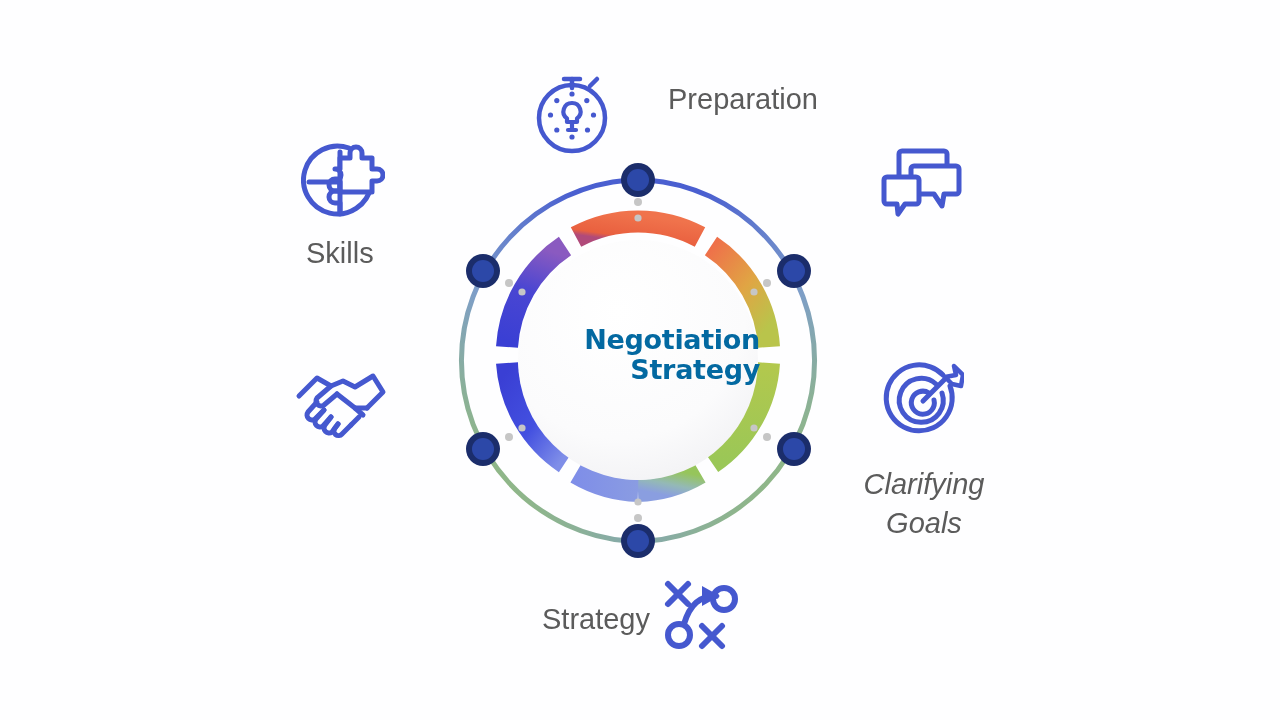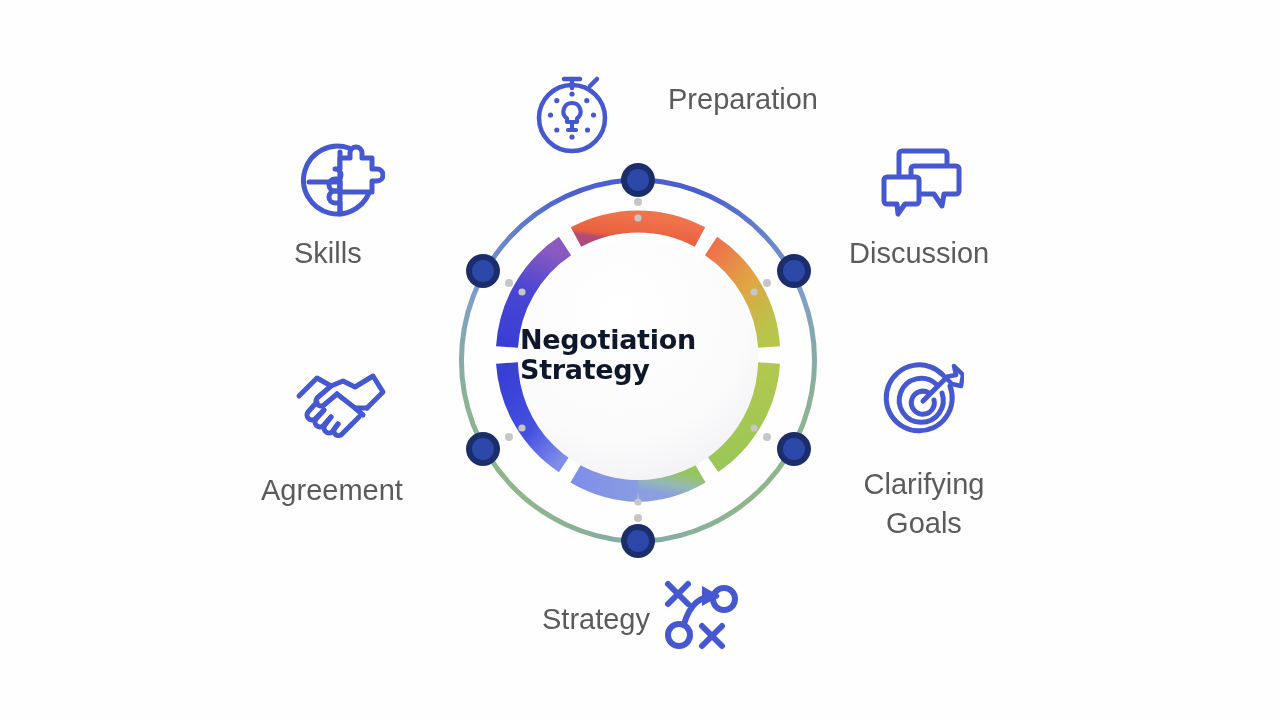--- a/index.html
+++ b/index.html
@@ -25,44 +25,44 @@
     position: absolute;
     left: 0; top: 0;
     width: 1280px;
     height: 720px;
   }
   .center-label {
     position: absolute;
     left: 520px;
     top: 325px;
     width: 240px;
-    text-align: left;
+    text-align: right;
     font-family: "DejaVu Sans", sans-serif;
     font-weight: bold;
     font-size: 27px;
     line-height: 1.12;
     letter-spacing: -0.3px;
-    color: #0f172a;
+    color: #0369a1;
     pointer-events: none;
   }
   .node-label {
     position: absolute;
     font-family: "Liberation Sans", sans-serif;
     font-size: 29px;
     color: #5b5b5b;
     white-space: pre-line;
     line-height: 1.35;
   }
   .icon-box { position: absolute; }
   .lbl-preparation { left: 640px; top: 80px; margin-left: 28px; }
   .lbl-discussion  { left: 849px; top: 234px; }
-  .lbl-goals       { left: 858px; top: 465px; text-align: center; width: 132px; }
+  .lbl-goals       { left: 858px; top: 465px; text-align: center; width: 132px; font-style: italic; }
   .lbl-strategy    { left: 542px; top: 600px; }
   .lbl-agreement   { left: 261px; top: 471px; }
-  .lbl-skills      { left: 294px; top: 234px; text-align: right; }
+  .lbl-skills      { left: 306px; top: 234px; text-align: right; }
 
   .ic-preparation { left: 528px; top: 64px; }
   .ic-discussion  { left: 880px; top: 144px; }
   .ic-goals       { left: 882px; top: 360px; }
   .ic-strategy    { left: 662px; top: 578px; }
   .ic-agreement   { left: 293px; top: 368px; }
   .ic-skills      { left: 301px; top: 138px; }
 </style>
 </head>
 <body>
@@ -305,20 +305,18 @@
         <path d="M8 44 L 39 44"></path>
         <path d="M39 44 L 70 44"></path>
         <path d="M39 20 h10 v-5 a6 6 0 0 1 12 0 v5 h10 v11 h5 a6 6 0 0 1 0 12 h-5 v11 h-32 v-11 h-5 a6 6 0 0 0 0 -12 h5 Z" fill="#ffffff"></path>
         <path d="M39 44 v9 h-5 a6 6 0 0 0 0 12 h5 v9"></path>
         <path d="M39 53 h-5 a6 6 0 0 1 0 -12 h5"></path>
       </g>
     </svg>
   </div>
 
   <div class="node-label lbl-preparation">Preparation</div>
-  <div class="node-label lbl-discussion">Discussion</div>
   <div class="node-label lbl-goals">Clarifying
 Goals</div>
   <div class="node-label lbl-strategy">Strategy</div>
-  <div class="node-label lbl-agreement">Agreement</div>
   <div class="node-label lbl-skills">Skills</div>
 
 </div>
 
 </body></html>

